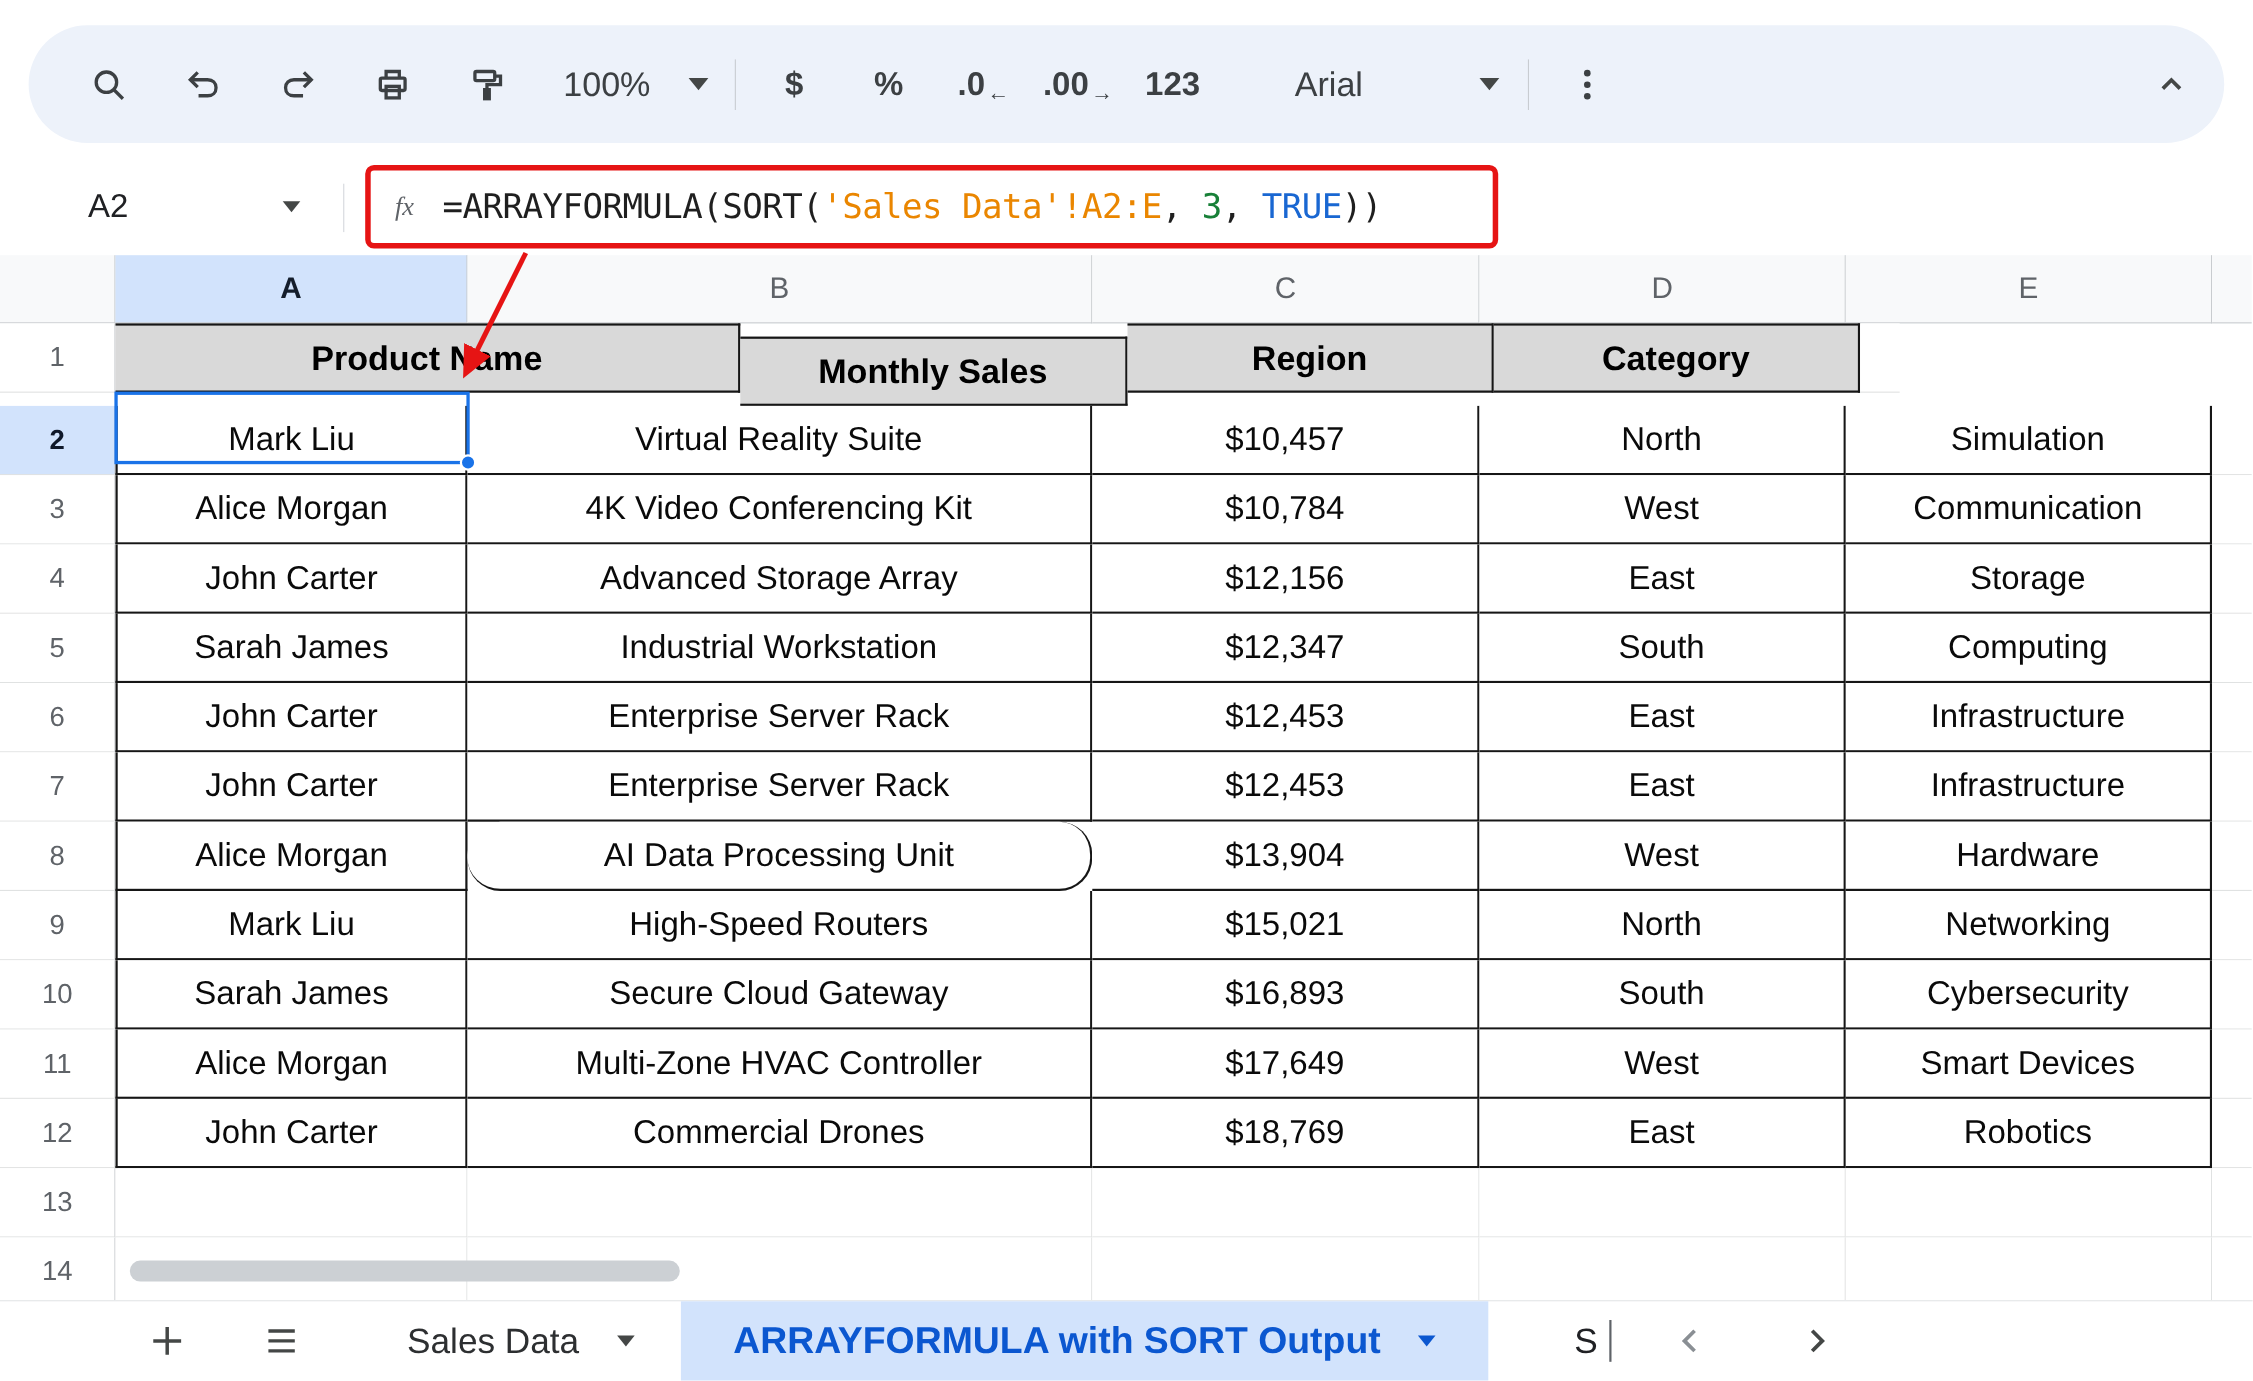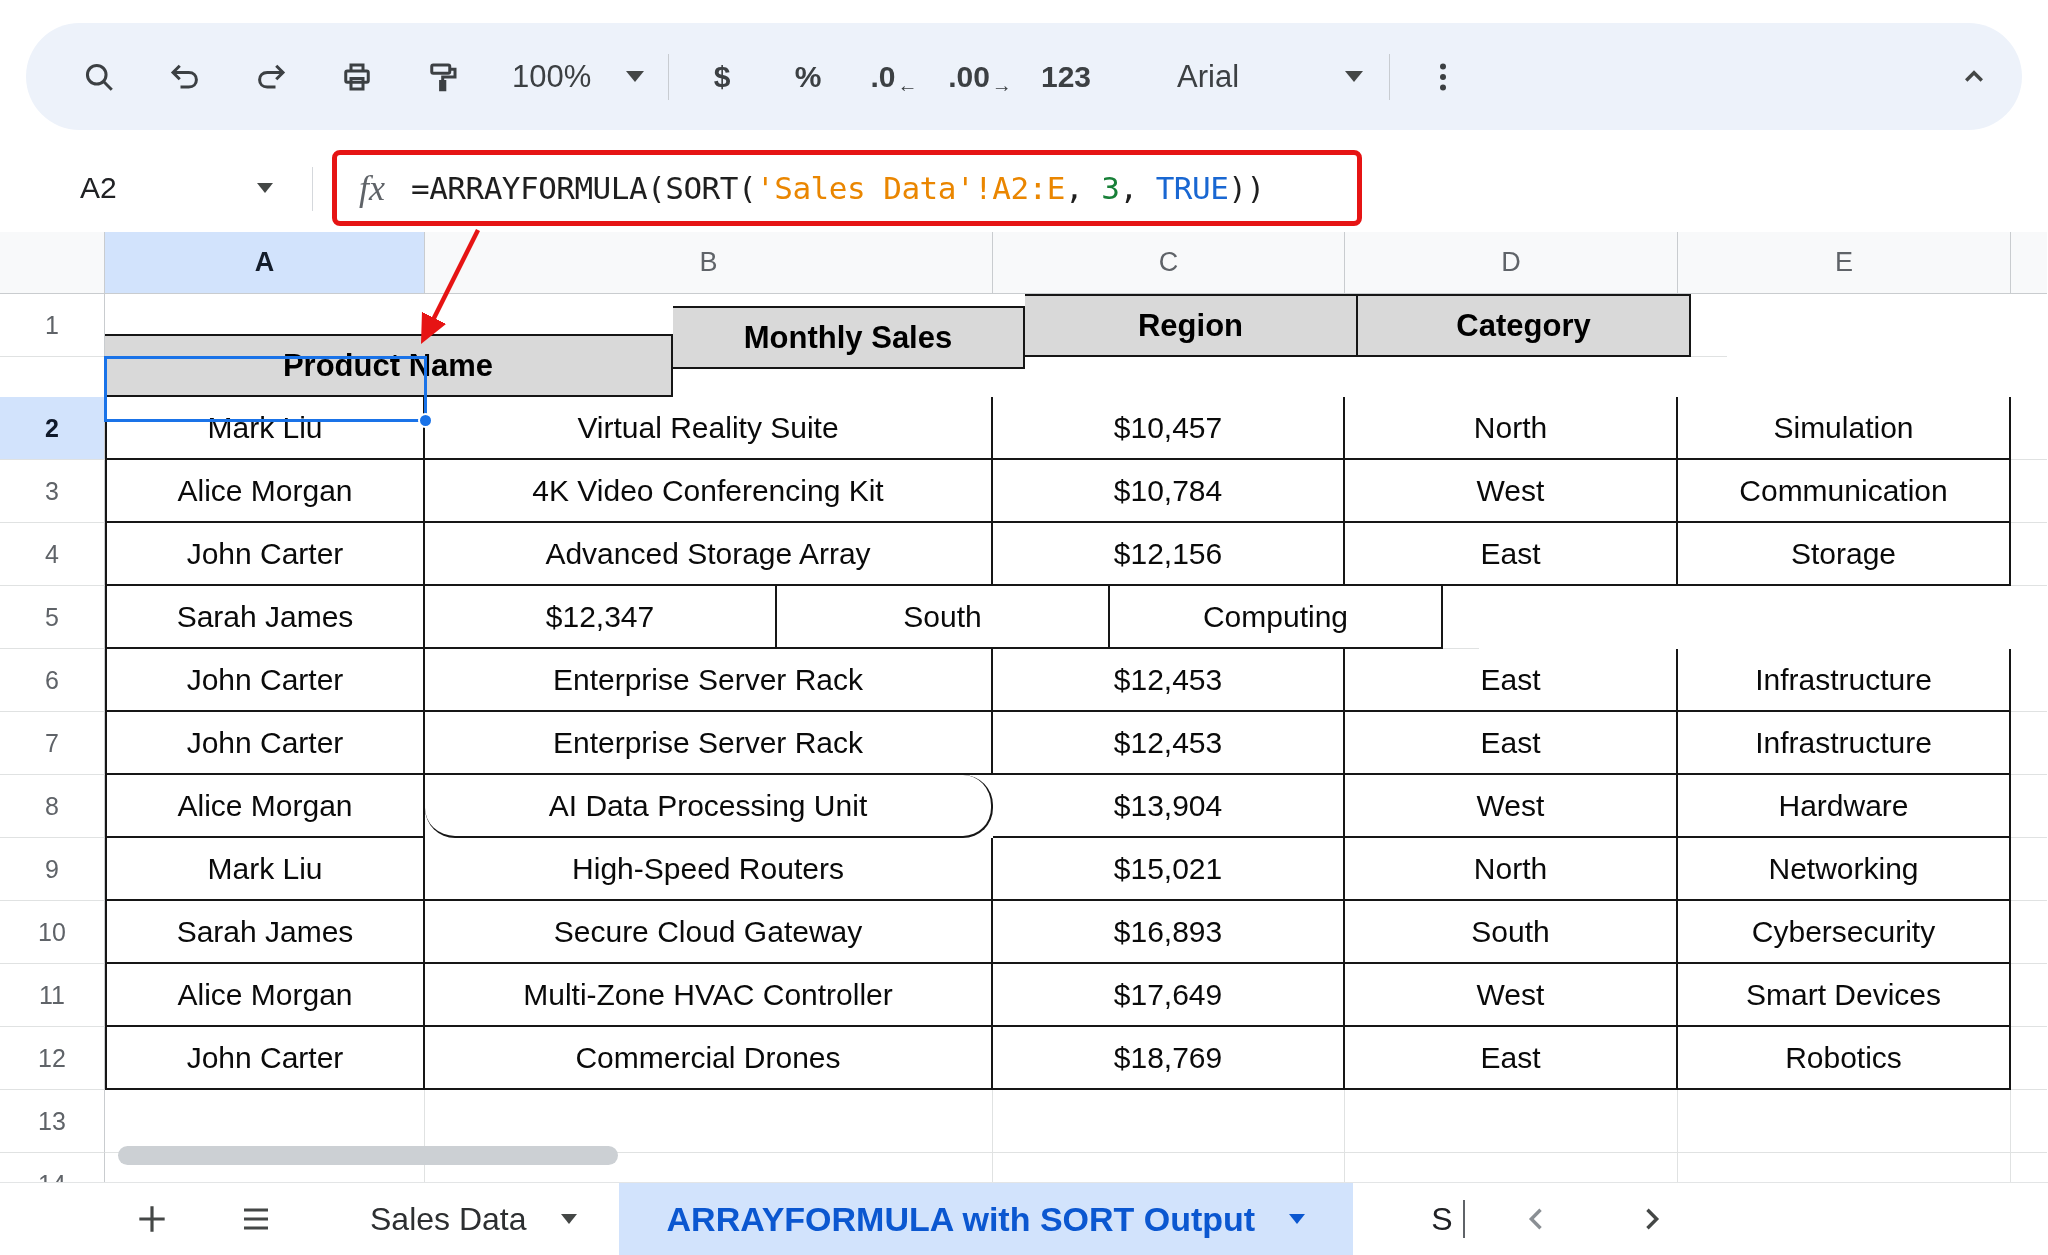--- a/index.html
+++ b/index.html
@@ -30,21 +30,21 @@
 
   
   .formula-row { position:absolute; left:0; top:150px; width:2048px; height:78px; background:#fff;margin-left:44px; }
   .name-box { position:absolute; left:20px; top:8px; width:215px; height:60px; display:flex;
               align-items:center; justify-content:space-between; padding:0 6px 0 16px;
               font-size:30px; color:#202124; }
   .fbar-divider { position:absolute; left:268px; top:17px; width:1px; height:44px; background:#d5d8dc; }
   .red-box { position:absolute; left:288px; top:0; width:1030px; height:76px;
              border:5px solid var(--annotation-red,#e61414); border-radius:8px; background:#fff;
              display:flex; align-items:center; gap:26px; padding-left:22px; }
-  .fx { font-family:"Liberation Serif", serif; font-style:italic; font-size:36px; color:#5f6368; }
+  .fx { font-family:"Liberation Serif", serif; font-style:italic; font-size:24px; color:#5f6368; }
   .formula-text { font-family:"DejaVu Sans Mono","Liberation Mono",monospace; font-size:31px;
                   letter-spacing:-0.5px; white-space:pre; }
 
   
   .annot-arrow { position:absolute; left:0; top:0; z-index:9; pointer-events:none; }
 
   
   .grid { position:absolute; left:0; top:232px; width:2048px; height:950px; background:#fff; }
   .grow { display:flex; }
   .cell { height:63px; display:flex; align-items:center; justify-content:center; flex:0 0 auto;
@@ -190,21 +190,21 @@
         <div class="cell colhead sel" style="width: 320px;">A</div>
         <div class="cell colhead" style="width: 568px;">B</div>
         <div class="cell colhead" style="width: 352px;">C</div>
         <div class="cell colhead" style="width: 333px;">D</div>
         <div class="cell colhead" style="width: 333px;">E</div>
         <div class="cell colhead filler"></div>
       </div>
     <div>
         <div class="grow">
           <div class="cell rownum">1</div>
-          <div class="cell dcell hdr toprow" style="width: 568px; margin-top: 40px;">Product Name</div>
+          <div class="cell dcell hdr toprow" style="width: 568px;">Product Name</div>
           <div class="cell dcell hdr toprow" style="width: 352px; margin-top: 12px;">Monthly Sales</div>
           <div class="cell dcell hdr toprow" style="width: 333px;">Region</div>
           <div class="cell dcell hdr toprow" style="width: 333px;">Category</div>
           <div class="cell ecell filler"></div>
         </div>
         <div class="grow">
           <div class="cell rownum sel">2</div>
           <div class="cell dcell firstcol" style="width: 320px;">Mark Liu</div>
           <div class="cell dcell" style="width: 568px;">Virtual Reality Suite</div>
           <div class="cell dcell" style="width: 352px;">$10,457</div>
@@ -226,20 +226,21 @@
           <div class="cell dcell firstcol" style="width: 320px;">John Carter</div>
           <div class="cell dcell" style="width: 568px;">Advanced Storage Array</div>
           <div class="cell dcell" style="width: 352px;">$12,156</div>
           <div class="cell dcell" style="width: 333px;">East</div>
           <div class="cell dcell" style="width: 333px;">Storage</div>
           <div class="cell ecell filler"></div>
         </div>
         <div class="grow">
           <div class="cell rownum">5</div>
           <div class="cell dcell firstcol" style="width: 320px;">Sarah James</div>
+          <div class="cell dcell" style="width: 568px;">Industrial Workstation</div>
           <div class="cell dcell" style="width: 352px;">$12,347</div>
           <div class="cell dcell" style="width: 333px;">South</div>
           <div class="cell dcell" style="width: 333px;">Computing</div>
           <div class="cell ecell filler"></div>
         </div>
         <div class="grow">
           <div class="cell rownum">6</div>
           <div class="cell dcell firstcol" style="width: 320px;">John Carter</div>
           <div class="cell dcell" style="width: 568px;">Enterprise Server Rack</div>
           <div class="cell dcell" style="width: 352px;">$12,453</div>

